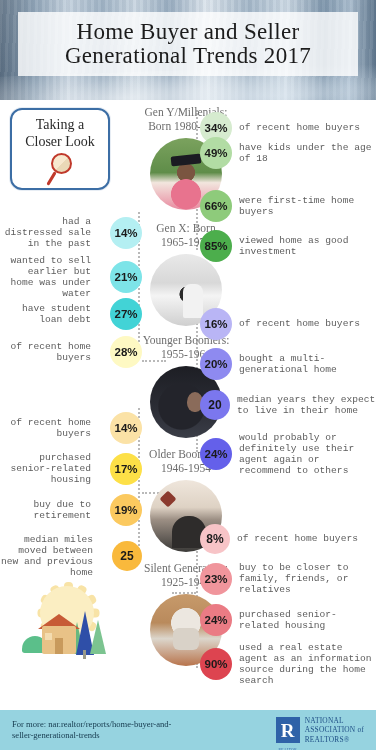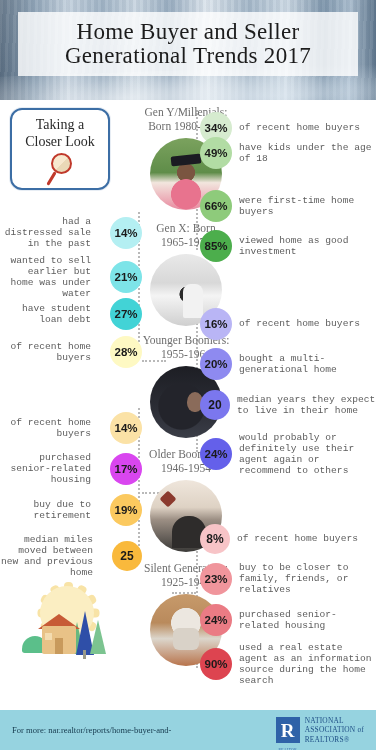--- a/index.html
+++ b/index.html
@@ -300,21 +300,21 @@
     <div class="stat right" style="top:332px;">
       <div class="bubble" style="background: rgb(100, 96, 234); width: 32px; height: 32px; font-size: 11.5px;">24%</div>
       <div class="stat-label">would probably or definitely use their agent again or recommend to others</div>
     </div>
 
     <div class="stat left" style="top:312px;">
       <div class="bubble" style="background: rgb(251, 226, 166); width: 32px; height: 32px; font-size: 11.5px;">14%</div>
       <div class="stat-label">of recent home buyers</div>
     </div>
     <div class="stat left" style="top:352px;">
-      <div class="bubble" style="background: #d946ef; width: 32px; height: 32px; font-size: 11.5px;">17%</div>
+      <div class="bubble" style="background: #fde047; width: 32px; height: 32px; font-size: 11.5px;">17%</div>
       <div class="stat-label">purchased senior-related housing</div>
     </div>
     <div class="stat left" style="top:394px;">
       <div class="bubble" style="background: rgb(251, 201, 95); width: 32px; height: 32px; font-size: 11.5px;">19%</div>
       <div class="stat-label">buy due to retirement</div>
     </div>
     <div class="stat left" style="top:434px;">
       <div class="bubble" style="background: rgb(249, 185, 60); width: 30px; height: 30px; font-size: 12px;">25</div>
       <div class="stat-label">median miles moved between new and previous home</div>
     </div>
@@ -352,20 +352,21 @@
       <div class="roof"></div>
       <div class="house"></div>
       <div class="win"></div>
       <div class="door"></div>
     </div>
   </div>
 
   <div class="footer" style="background: rgb(150, 211, 224);">
     <div class="foot-text">
       <div>For more: nar.realtor/reports/home-buyer-and-</div>
+      <div>seller-generational-trends</div>
     </div>
     <div class="nar">
       <div class="nar-wrap">
         <div class="nar-mark">
           <span>R</span>
         </div>
         <div class="nar-sub">REALTOR</div>
       </div>
       <div class="nar-txt">
         <div>NATIONAL</div>

